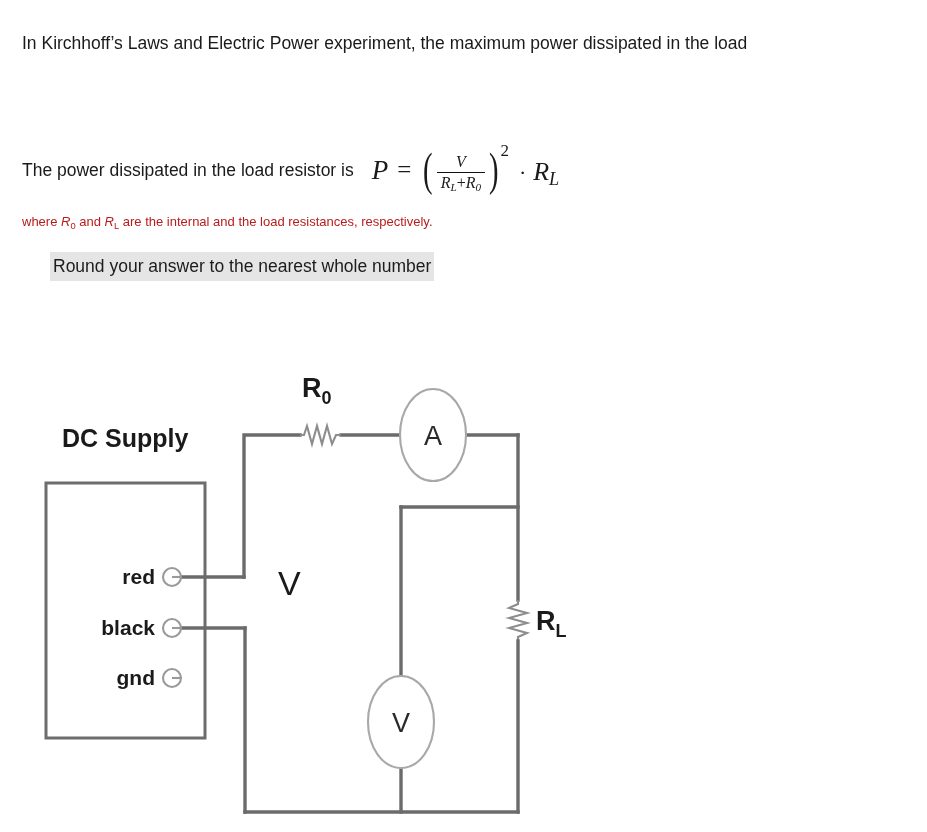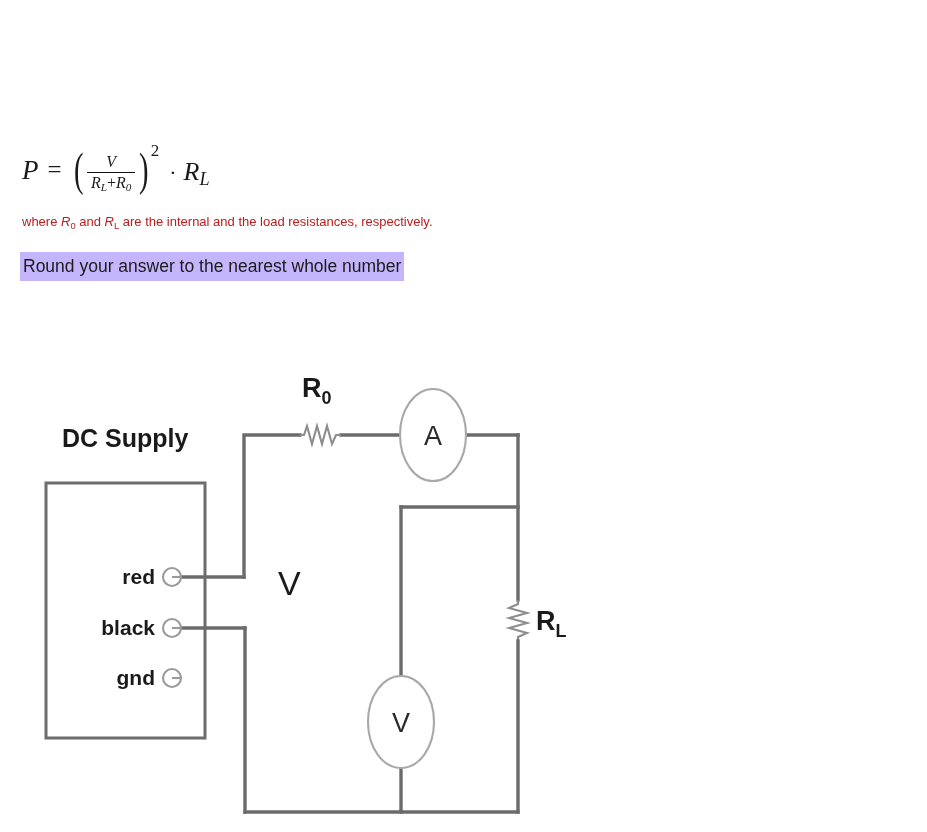--- a/index.html
+++ b/index.html
@@ -218,44 +218,46 @@
     fill: #1a1a1a;
     font-size: 21px;
     font-weight: bold;
     text-anchor: end;
   }
 </style>
 </head>
 <body>
 
 <div id="question-block">
+  <p class="q-para"><span>In Kirchhoff’s Laws and Electric Power experiment, the maximum power dissipated in the load</span></p>
 </div>
 
 <div id="formula-row">
+  <span id="formula-lead">The power dissipated in the load resistor is</span>
   <span id="power-formula">
     <span class="math" style="font-size:27px;">P</span>
     <span class="eqsym">=</span>
     <span class="paren-group">
       <span class="paren">(</span>
       <span class="frac">
         <span class="num">V</span>
         <span class="bar"></span>
         <span class="den"><span>R</span><span class="msub">L</span><span class="op">+</span><span>R</span><span class="msub">0</span></span>
       </span>
       <span class="paren">)</span>
       <span class="expo">2</span>
     </span>
     <span class="cdot">·</span>
     <span id="rl-term"><span>R</span><span class="msub">L</span></span>
   </span>
 </div>
 
 <div id="where-line" class="q-line"><span>where </span><span class="ital">R</span><span class="sub">0</span><span> and </span><span class="ital">R</span><span class="sub">L</span><span> are the internal and the load resistances, respectively.</span></div>
 
-<div id="highlight-line" style="background: #c4b5fd;">Round your answer to the nearest whole number</div>
+<div id="highlight-line" style="background: #e5e5e5; margin-left: 30px;">Round your answer to the nearest whole number</div>
 
 <div id="circuit-diagram">
   <svg id="circuit-svg" width="927" height="477" viewBox="0 0 927 477" xmlns="http://www.w3.org/2000/svg">
 
     <rect class="box-outline" x="46" y="128" width="159" height="255"></rect>
 
     <path class="wire" d="M 244 222 L 244 80 L 300 80"></path>
     <path class="wire" d="M 341 80 L 401 80"></path>
     <path class="wire" d="M 465 80 L 518 80"></path>
 

